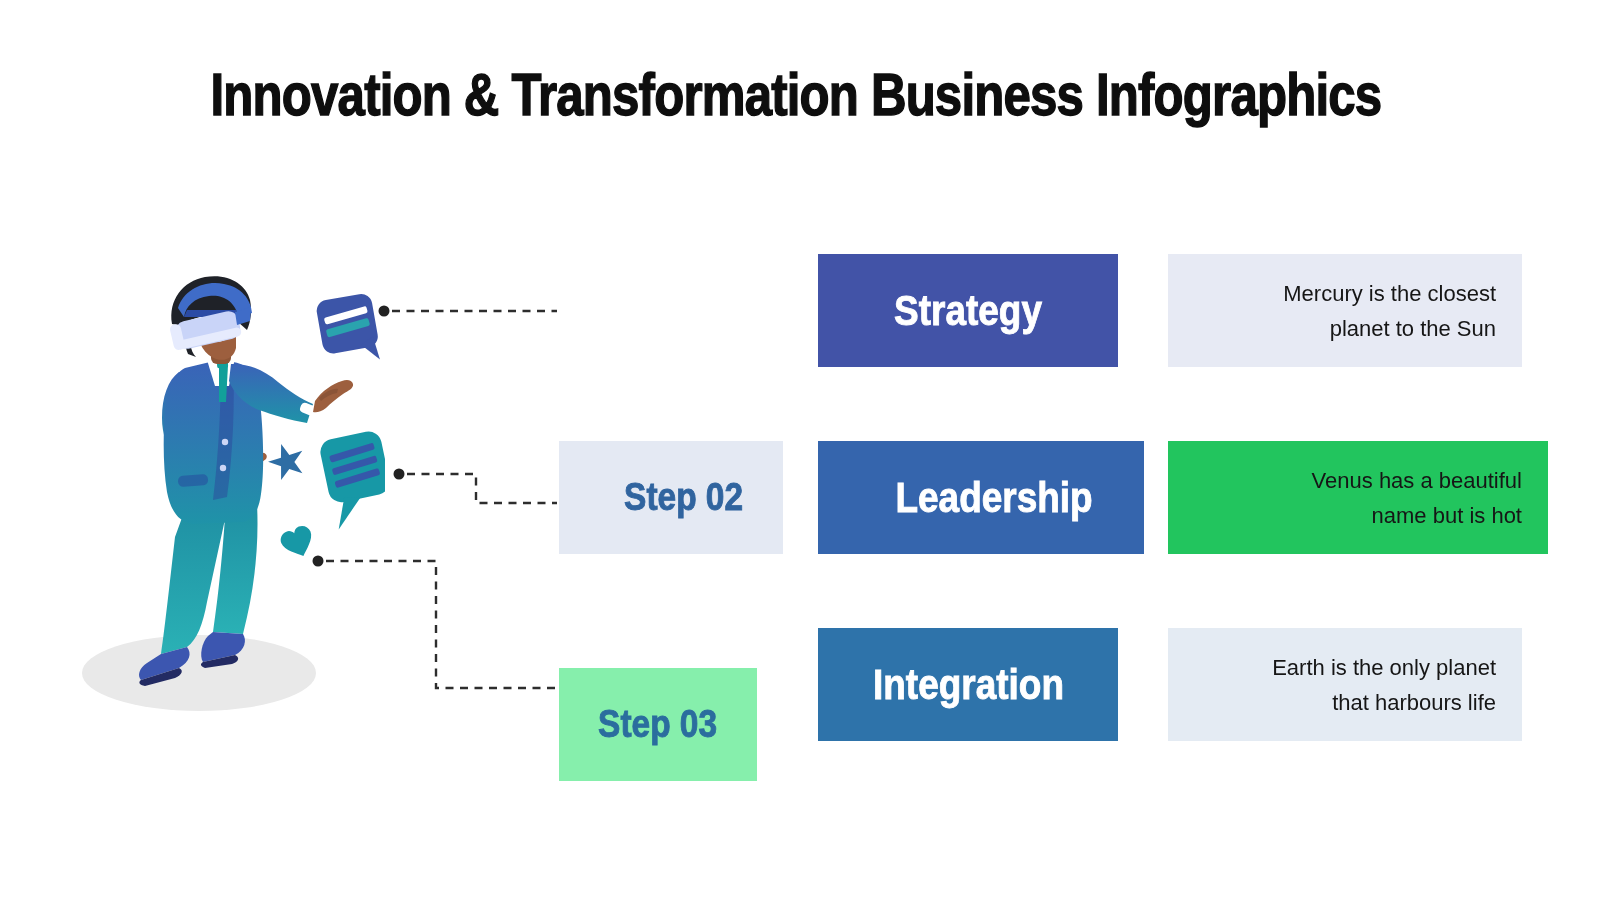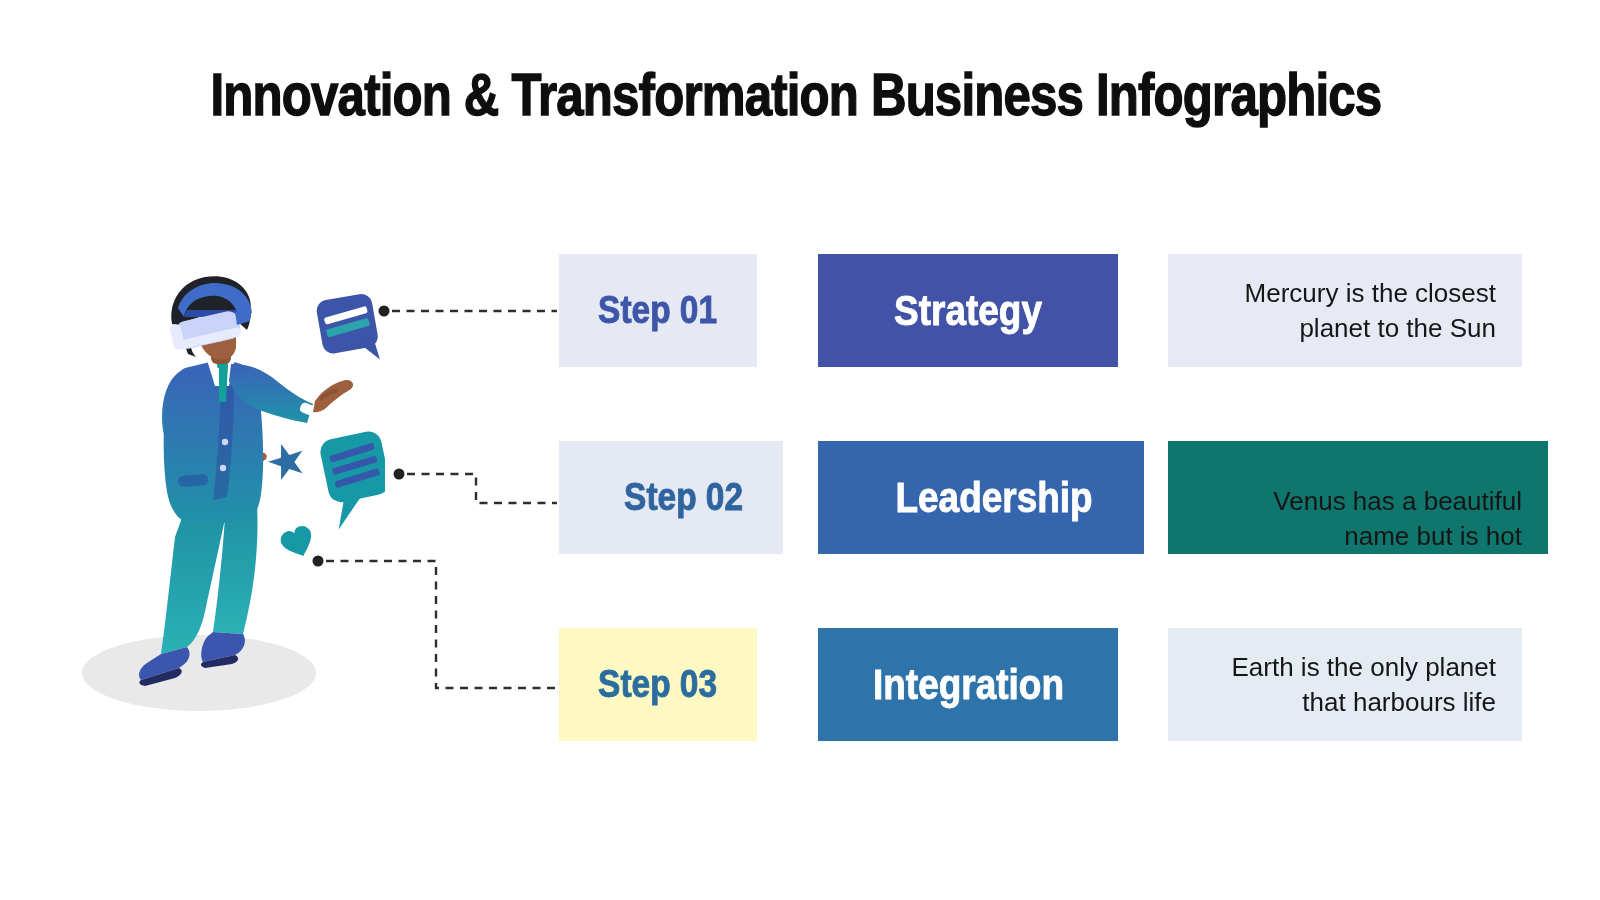--- a/index.html
+++ b/index.html
@@ -30,58 +30,55 @@
   .col-desc {left:1168px;width:354px;justify-content:flex-end;text-align:right;}
   .row1{top:254px;} .row2{top:441px;padding-left:26px;} .row3{top:628px;}
 
   .cond{
     display:inline-block;font-weight:700;white-space:nowrap;
     transform:scaleX(0.88);transform-origin:center;
   }
   .step-label{font-size:38px;-webkit-text-stroke:0.9px currentColor;}
   .title-label{font-size:42px;color:#ffffff;-webkit-text-stroke:0.9px #ffffff;}
   .desc-text{
-    font-size:26px;line-height:35px;color:#161616;
+    font-size:22px;line-height:35px;color:#161616;
     padding-right:26px;padding-left:34px;
     text-wrap:balance;
   }
 
   
   .overlay{position:absolute;left:0;top:0;pointer-events:none;}
 </style>
 </head>
 <body>
 
 <div class="stage">
 
   <div class="title">
     <span class="t-inner">Innovation &amp; Transformation Business Infographics</span>
   </div>
 
-  <div class="box col-step row1" style="background-color: rgb(230, 232, 244);">
-    <span class="cond step-label" style="color: rgb(61, 86, 168);">Step 01</span>
-  </div>
   <div class="box col-title row1" style="background-color: rgb(66, 83, 167);">
     <span class="cond title-label">Strategy</span>
   </div>
   <div class="box col-desc row1" style="background-color: rgb(231, 234, 244);">
     <span class="desc-text">Mercury is the closest planet to the Sun</span>
   </div>
 
   <div class="box col-step row2" style="background-color: rgb(228, 233, 243);">
     <span class="cond step-label" style="color: rgb(48, 100, 159);">Step 02</span>
   </div>
   <div class="box col-title row2" style="background-color: rgb(53, 101, 173); justify-content: center;">
     <span class="cond title-label">Leadership</span>
   </div>
-  <div class="box col-desc row2" style="background-color: #0f766e; align-items: flex-end;">
+  <div class="box col-desc row2" style="background-color: #22c55e;">
     <span class="desc-text">Venus has a beautiful name but is hot</span>
   </div>
 
-  <div class="box col-step row3" style="background-color: #fef9c3;">
+  <div class="box col-step row3" style="background-color: #86efac; margin-top: 40px;">
     <span class="cond step-label" style="color: rgb(43, 109, 158);">Step 03</span>
   </div>
   <div class="box col-title row3" style="background-color: rgb(46, 115, 170);">
     <span class="cond title-label">Integration</span>
   </div>
   <div class="box col-desc row3" style="background-color: rgb(228, 235, 243); align-items: center;">
     <span class="desc-text">Earth is the only planet that harbours life</span>
   </div>
 
   <svg class="overlay" width="1600" height="900" viewBox="0 0 1600 900">

